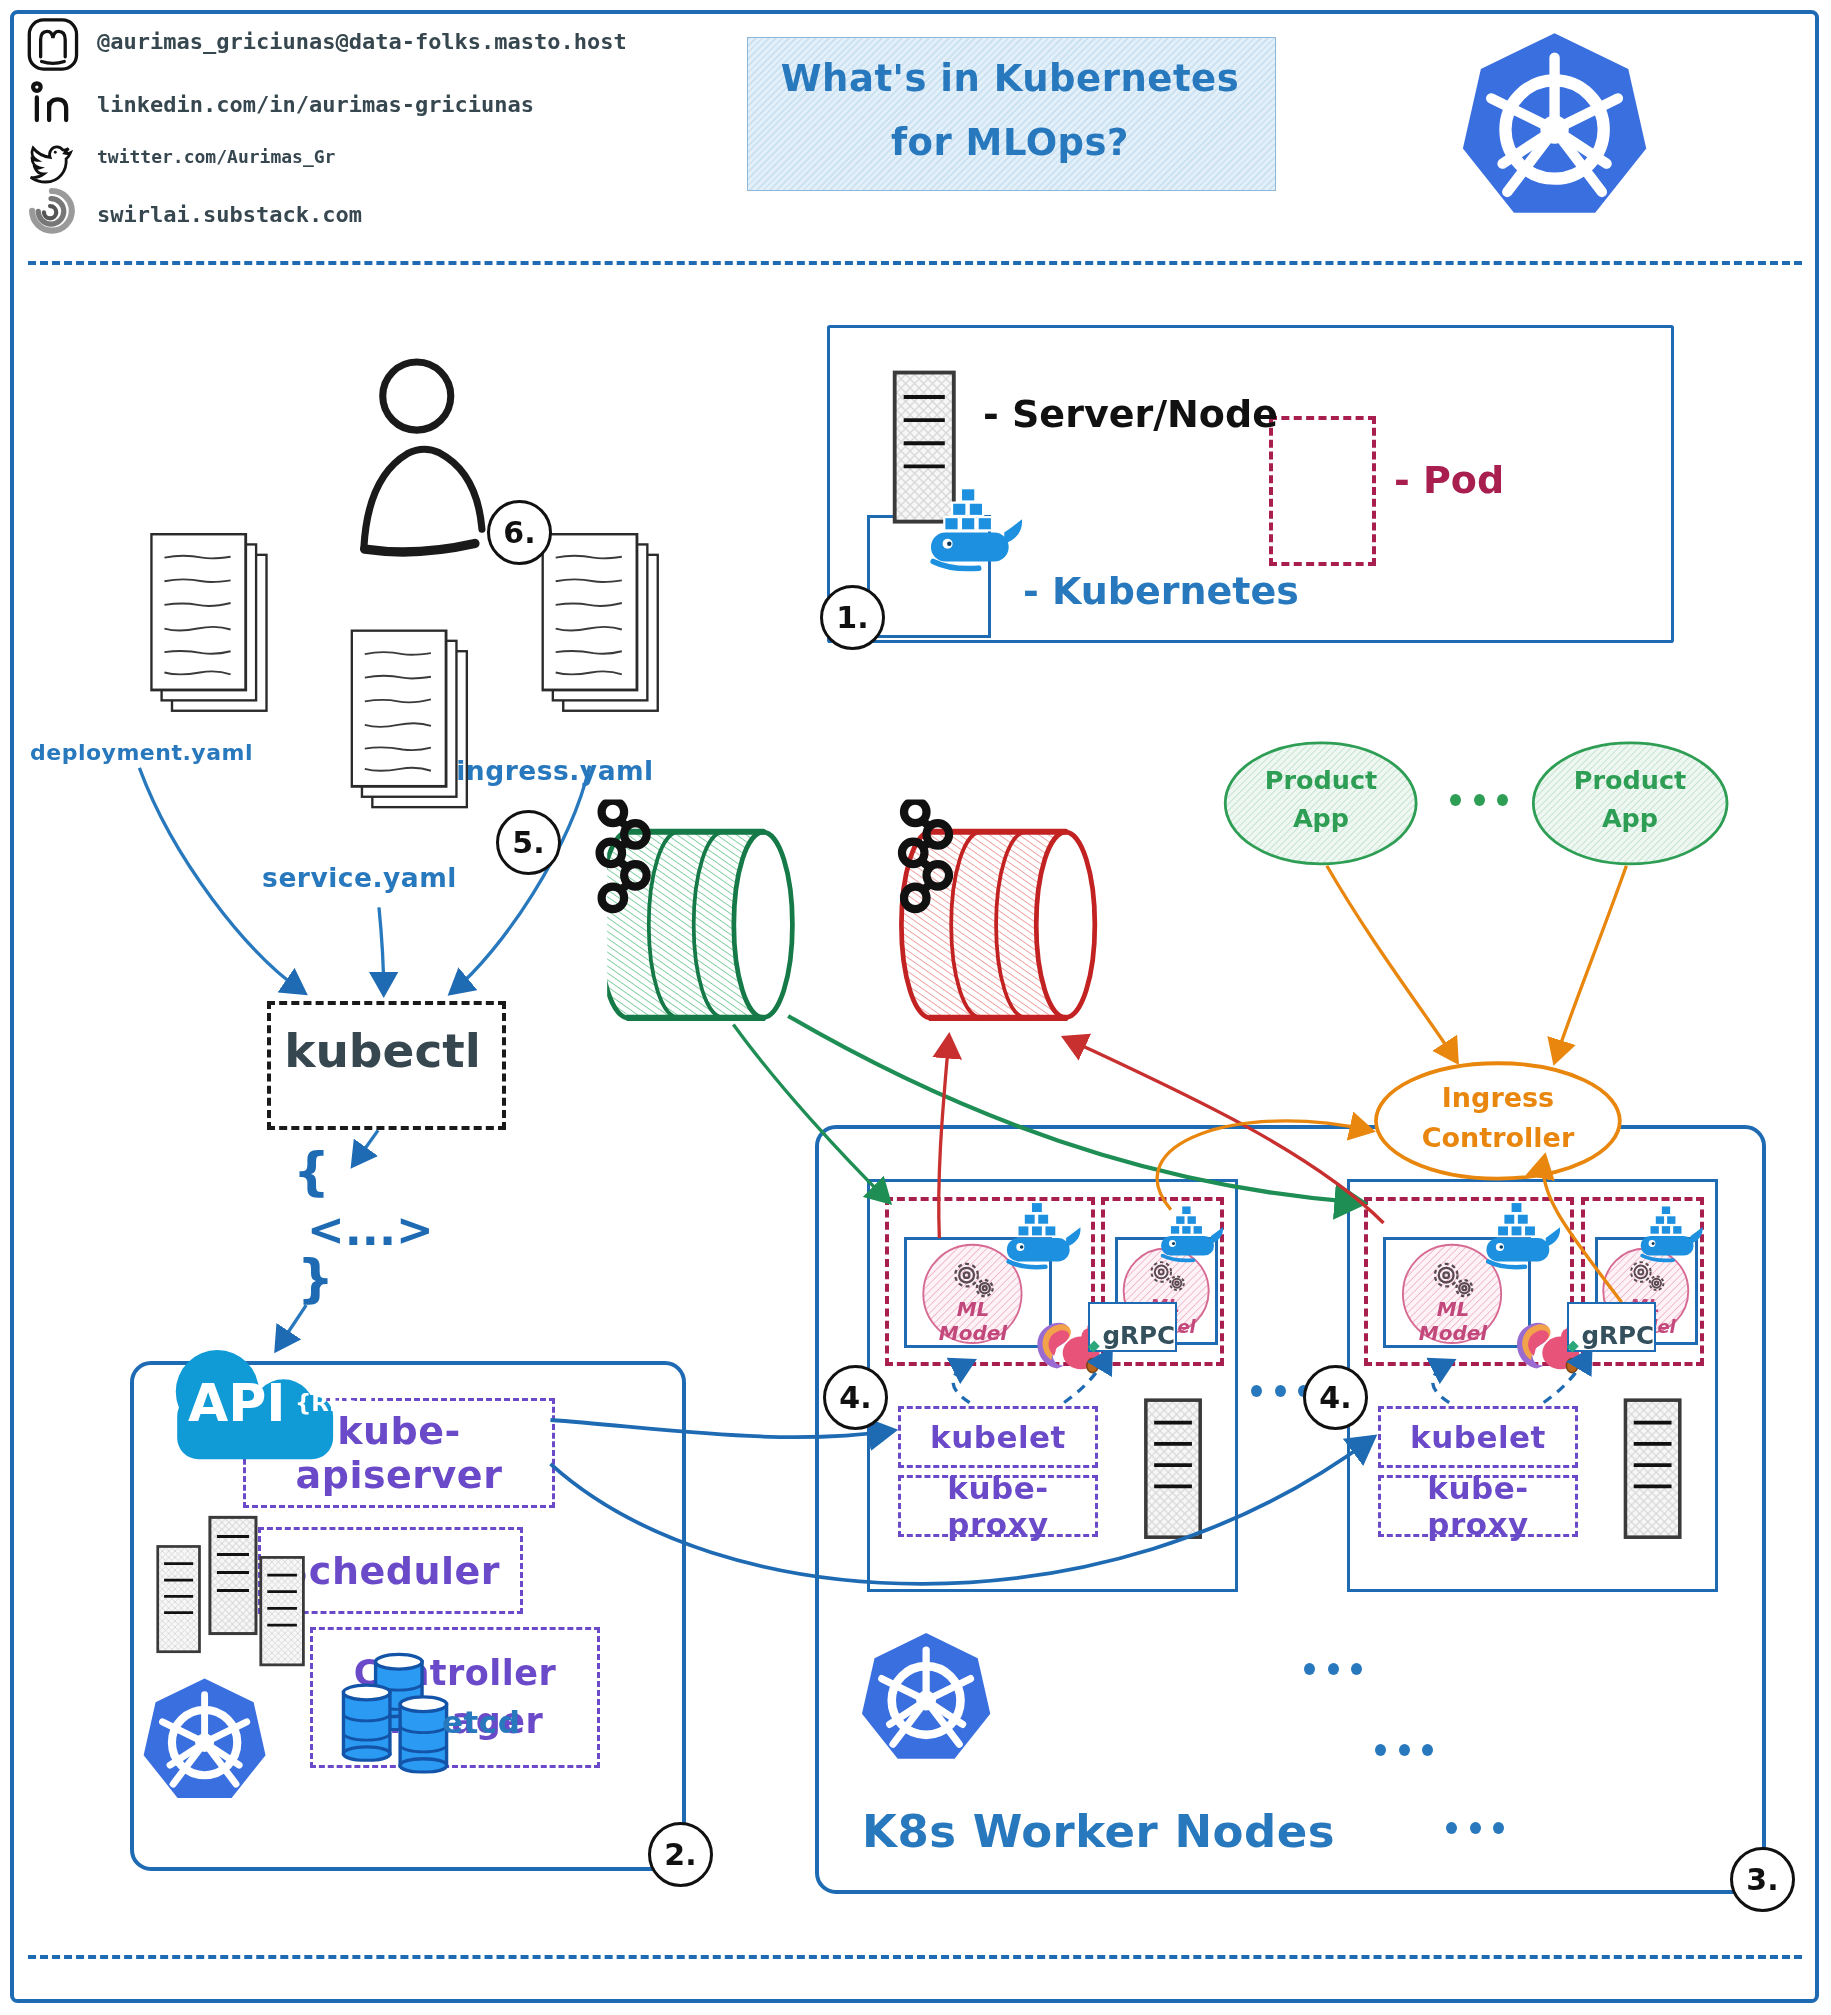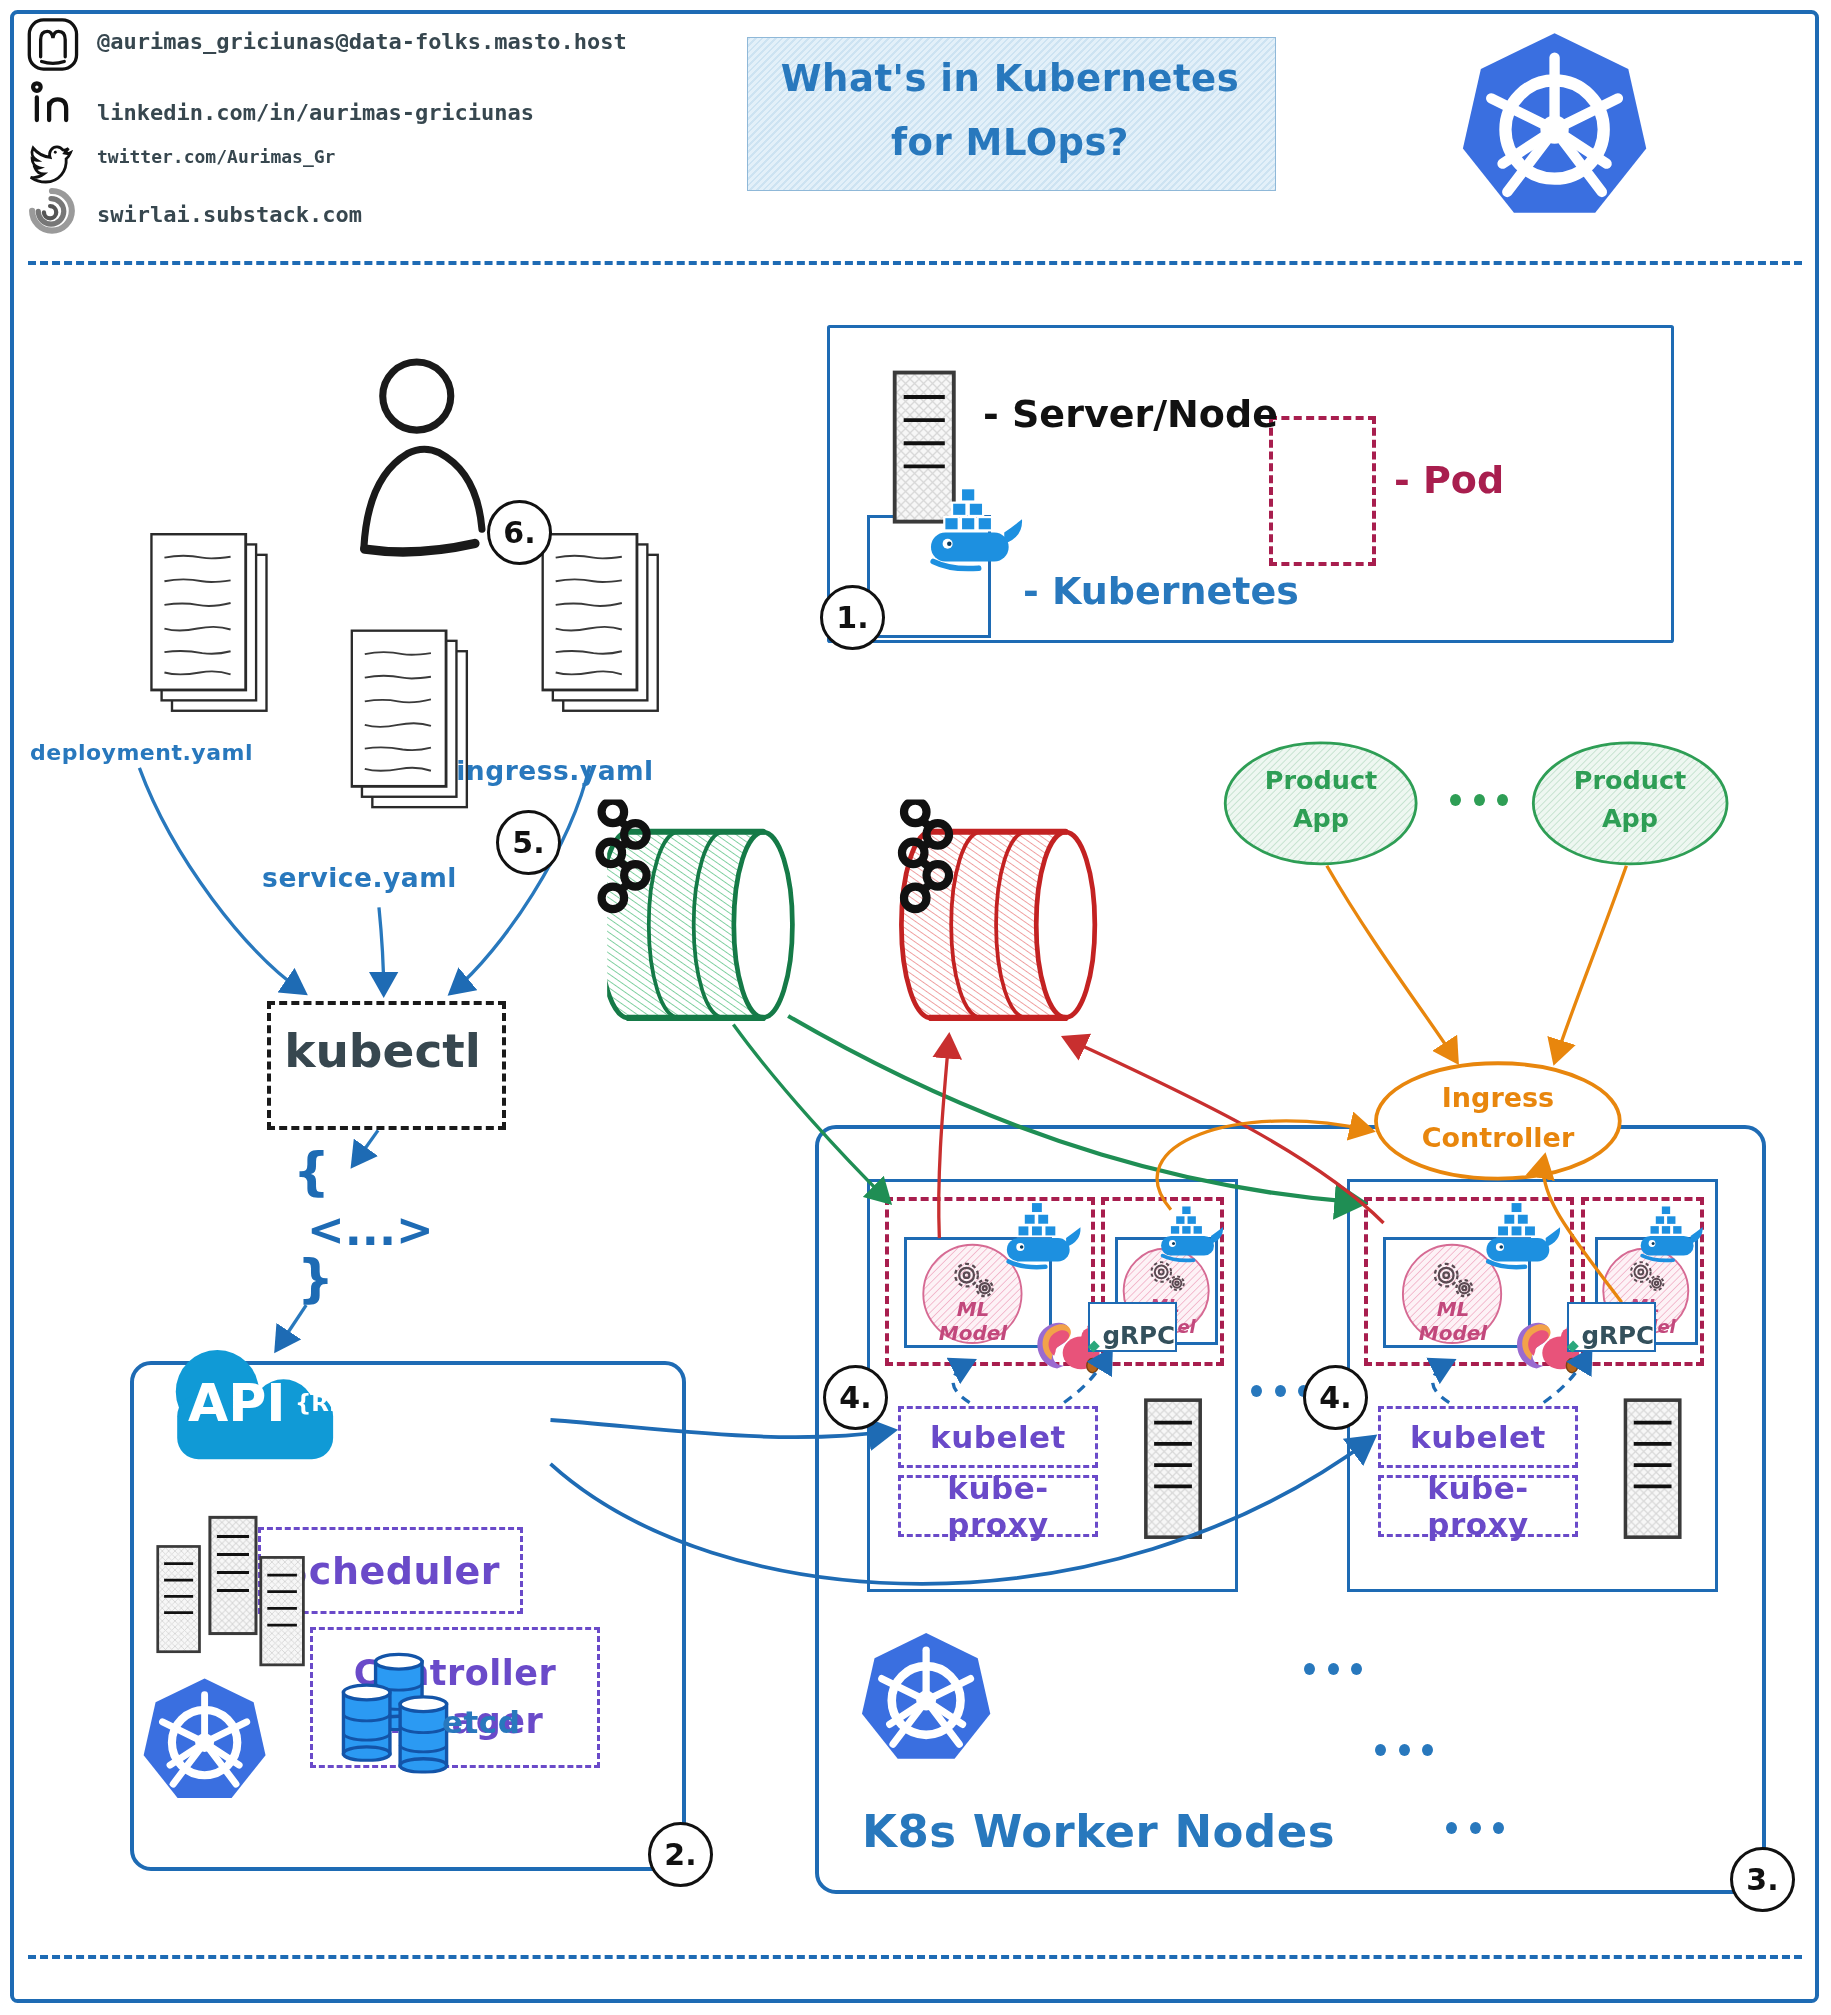--- a/index.html
+++ b/index.html
@@ -30,21 +30,21 @@
   .txt{z-index:6;}
 </style>
 </head>
 <body>
 
 <div id="canvas">
 
   <div class="abs frame" style="left:10.4px;top:10.4px;width:1801px;height:1985px;"></div>
 
   <div class="abs txt mono" style="left:97px;top:29px;font-size:22px;">@aurimas_griciunas@data-folks.masto.host</div>
-  <div class="abs txt mono" style="left:97px;top:100px;font-size:22px;">linkedin.com/in/aurimas-griciunas</div>
+  <div class="abs txt mono" style="left:97px;top:92px;font-size:22px;">linkedin.com/in/aurimas-griciunas</div>
   <div class="abs txt mono" style="left:97px;top:146px;font-size:18px;">twitter.com/Aurimas_Gr</div>
   <div class="abs txt mono" style="left:97px;top:202px;font-size:22px;">swirlai.substack.com</div>
 
   <div class="abs titlebox" style="left:747px;top:37px;width:527px;height:152px;z-index:3;"></div>
   <div class="abs txt lbl hand" style="left:756px;top:57px;width:508px;font-size:37px;z-index:6;">What's in Kubernetes</div>
   <div class="abs txt lbl hand" style="left:756px;top:121px;width:508px;font-size:37px;z-index:6;">for MLOps?</div>
 
   <div class="abs dashline" style="left:28px;top:261px;width:1774px;"></div>
   <div class="abs dashline" style="left:28px;top:1955px;width:1774px;"></div>
 
@@ -68,20 +68,23 @@
   <div class="abs txt" style="left:293px;top:1141px;font-size:52px;color:#1e6bb4;font-weight:bold;">{</div>
   <div class="abs txt" style="left:307px;top:1203px;font-size:45px;color:#1e6bb4;font-weight:bold;">&lt;...&gt;</div>
   <div class="abs txt" style="left:297px;top:1248px;font-size:52px;color:#1e6bb4;font-weight:bold;">}</div>
 
   <div class="abs txt" style="left:188px;top:1373px;z-index:6;color:#fff;font-weight:bold;">
     <span style="font-size:52px;vertical-align:middle;">API</span>
     <span style="font-size:23px;vertical-align:middle;margin-left:6.6px;">{REST}</span>
   </div>
 
   <div class="abs bigbox" style="left:130px;top:1361px;width:548px;height:502px;"></div>
+  <div class="abs pbox" style="left:243px;top:1398px;width:306px;height:104px;font-size:38px;">
+    <span>kube-apiserver</span>
+  </div>
   <div class="abs pbox" style="left:258px;top:1527px;width:259px;height:81px;font-size:38px;">
     <span>Scheduler</span>
   </div>
   <div class="abs pbox" style="left:310px;top:1627px;width:284px;height:135px;font-size:35px;flex-direction:column;line-height:1.35;">
     <span>Controller</span>
     <span>Manager</span>
   </div>
   <div class="abs txt lbl hand" style="left:442px;top:1704px;font-size:31px;z-index:6;">etcd</div>
   <div class="abs step" style="left:648px;top:1822px;">2.</div>
 

